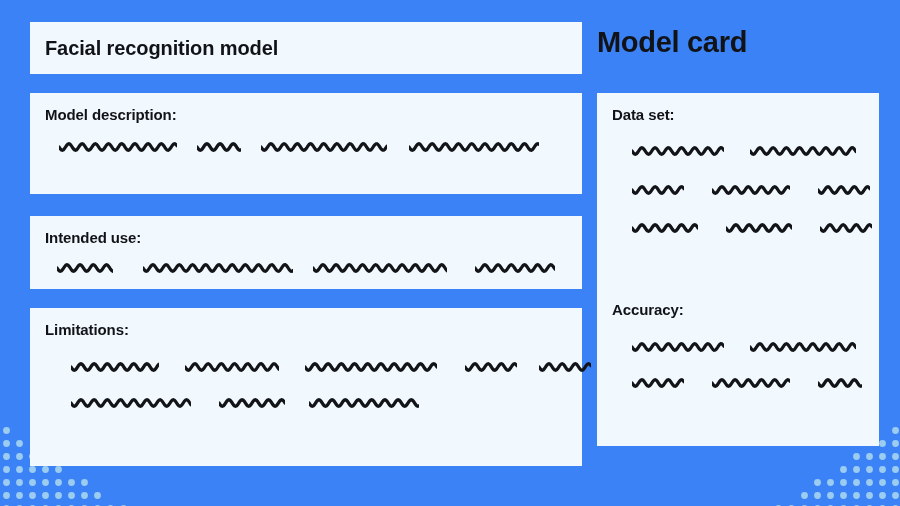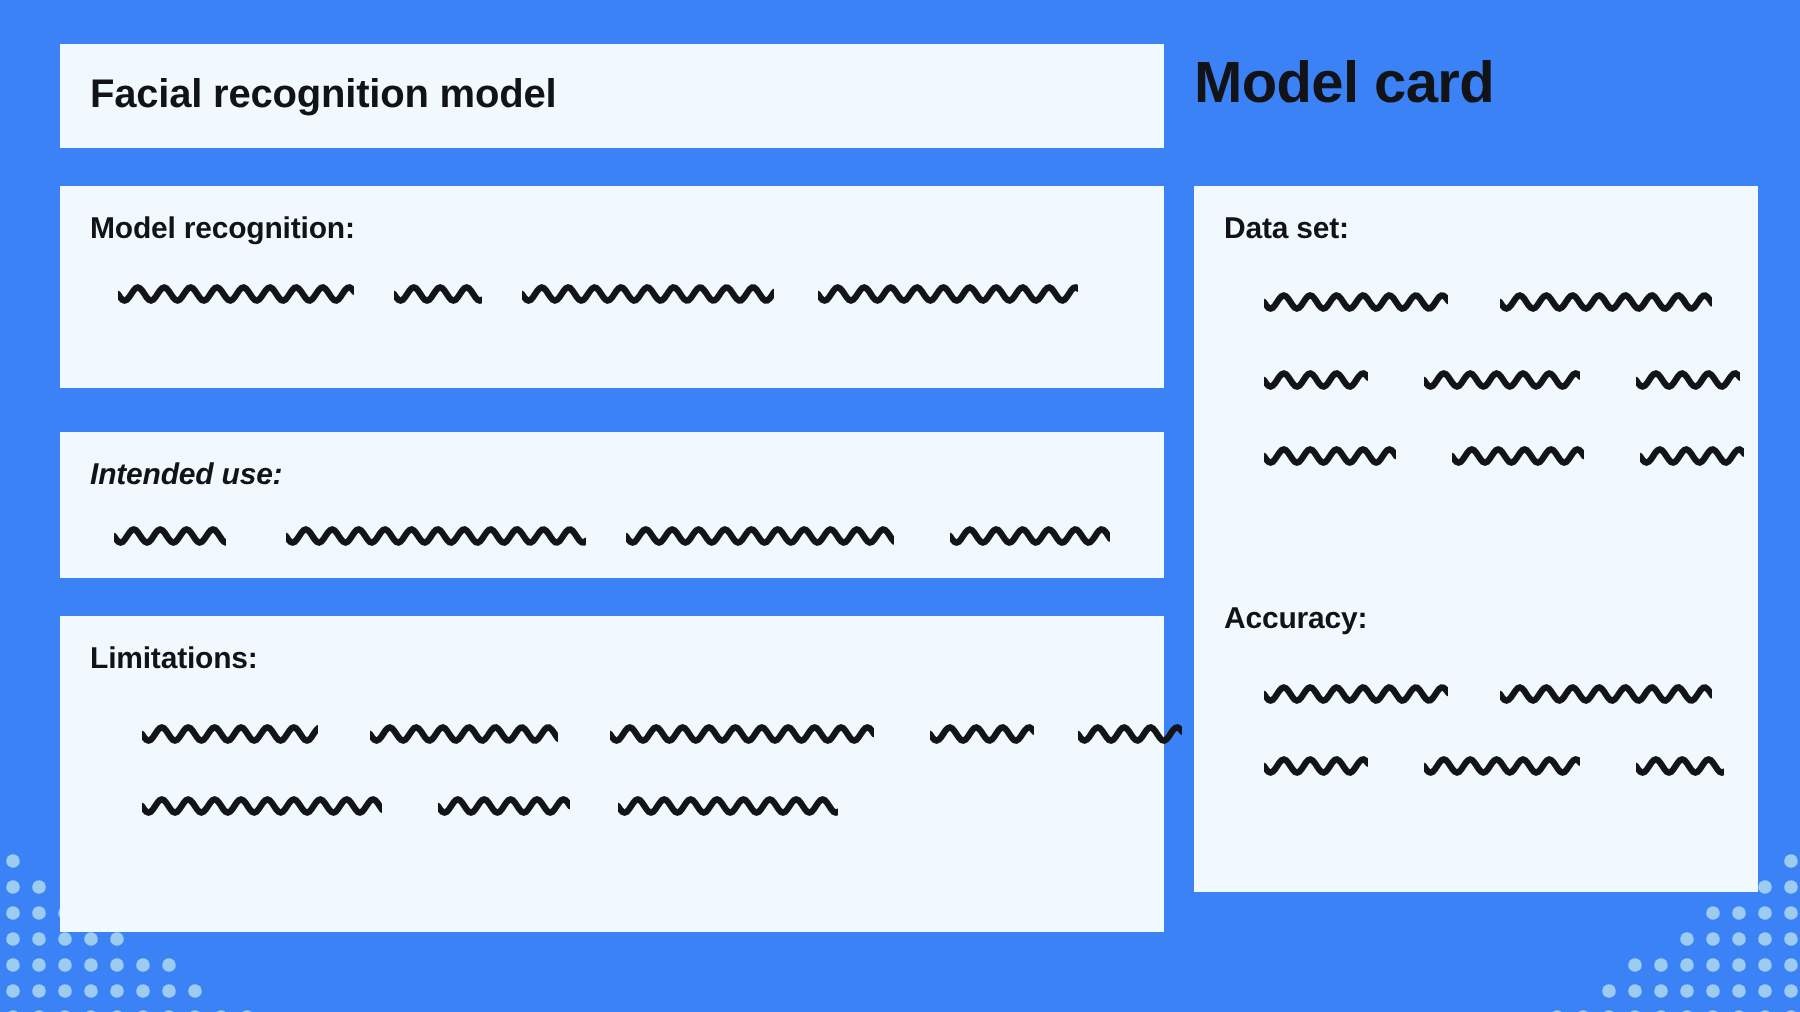--- a/index.html
+++ b/index.html
@@ -31,21 +31,21 @@
 
   
   .card {
     position: absolute;
     background: #f1f8fe;
     box-sizing: border-box;
   }
 
   #card-title       { left: 30px;  top: 22px;  width: 552px; height: 52px; }
   #card-description { left: 30px;  top: 93px;  width: 552px; height: 101px; }
-  #card-intended    { left: 30px;  top: 216px; width: 552px; height: 73px; font-style: italic; }
+  #card-intended    { left: 30px;  top: 216px; width: 552px; height: 73px; }
   #card-limitations { left: 30px;  top: 308px; width: 552px; height: 158px; }
   #card-dataset     { left: 597px; top: 93px;  width: 282px; height: 196px; padding-left: 30px; }
   #card-accuracy    { left: 597px; top: 288px; width: 282px; height: 158px; }
 
   
   .doc-title {
     position: absolute;
     left: 15px;
     top: 50%;
     transform: translateY(-50%);
@@ -185,21 +185,21 @@
         <circle cx="19.5" cy="84.5" r="3.4" fill="#9ccdf0"></circle>
         <circle cx="6.5" cy="84.5" r="3.4" fill="#9ccdf0"></circle>
       </svg>
     </div>
 
   <div class="card" id="card-title">
     <div class="doc-title">Facial recognition model</div>
   </div>
 
   <div class="card" id="card-description">
-    <div class="field-label">Model recognition:</div>
+    <div class="field-label">Model description:</div>
     <div class="squiggle-row" style="left: 15px; top: 46px; padding-left: 14px;">
         <svg width="118" height="16" viewBox="0 0 118 16" class="squiggle">
           <path d="M0.00 8.00 L1.10 9.65 L2.21 10.86 L3.31 11.30 L4.41 10.85 L5.51 9.63 L6.62 7.97 L7.72 6.32 L8.82 5.12 L9.93 4.70 L11.03 5.16 L12.13 6.39 L13.23 8.05 L14.34 9.70 L15.44 10.89 L16.54 11.30 L17.64 10.82 L18.75 9.58 L19.85 7.92 L20.95 6.28 L22.06 5.10 L23.16 4.70 L24.26 5.19 L25.36 6.44 L26.47 8.11 L27.57 9.74 L28.67 10.91 L29.78 11.30 L30.88 10.79 L31.98 9.54 L33.08 7.87 L34.19 6.23 L35.29 5.07 L36.39 4.70 L37.50 5.22 L38.60 6.49 L39.70 8.16 L40.80 9.79 L41.91 10.94 L43.01 11.30 L44.11 10.77 L45.21 9.49 L46.32 7.82 L47.42 6.19 L48.52 5.05 L49.63 4.71 L50.73 5.25 L51.83 6.53 L52.93 8.21 L54.04 9.83 L55.14 10.96 L56.24 11.29 L57.35 10.74 L58.45 9.44 L59.55 7.76 L60.65 6.14 L61.76 5.03 L62.86 4.71 L63.96 5.28 L65.07 6.58 L66.17 8.26 L67.27 9.88 L68.37 10.98 L69.48 11.29 L70.58 10.71 L71.68 9.40 L72.79 7.71 L73.89 6.10 L74.99 5.00 L76.09 4.71 L77.20 5.31 L78.30 6.63 L79.40 8.32 L80.50 9.92 L81.61 11.01 L82.71 11.28 L83.81 10.68 L84.92 9.35 L86.02 7.66 L87.12 6.06 L88.22 4.98 L89.33 4.72 L90.43 5.34 L91.53 6.68 L92.64 8.37 L93.74 9.96 L94.84 11.03 L95.94 11.28 L97.05 10.64 L98.15 9.30 L99.25 7.60 L100.36 6.02 L101.46 4.96 L102.56 4.73 L103.66 5.37 L104.77 6.72 L105.87 8.42 L106.97 10.01 L108.07 11.05 L109.18 11.27 L110.28 10.61 L111.38 9.25 L112.49 7.55 L113.59 5.97 L114.69 4.94 L115.79 4.73 L116.90 5.40 L118.00 6.77"></path>
         </svg>
         <span style="display: inline-block; flex: 0 0 auto; width: 20px;"></span>
         <svg width="44" height="16" viewBox="0 0 44 16" class="squiggle">
           <path d="M0.00 8.00 L1.10 9.65 L2.20 10.86 L3.30 11.30 L4.40 10.86 L5.50 9.65 L6.60 8.00 L7.70 6.35 L8.80 5.14 L9.90 4.70 L11.00 5.14 L12.10 6.35 L13.20 8.00 L14.30 9.65 L15.40 10.86 L16.50 11.30 L17.60 10.86 L18.70 9.65 L19.80 8.00 L20.90 6.35 L22.00 5.14 L23.10 4.70 L24.20 5.14 L25.30 6.35 L26.40 8.00 L27.50 9.65 L28.60 10.86 L29.70 11.30 L30.80 10.86 L31.90 9.65 L33.00 8.00 L34.10 6.35 L35.20 5.14 L36.30 4.70 L37.40 5.14 L38.50 6.35 L39.60 8.00 L40.70 9.65 L41.80 10.86 L42.90 11.30 L44.00 10.86"></path>
         </svg>
         <span style="display: inline-block; flex: 0 0 auto; width: 20px;"></span>
         <svg width="126" height="16" viewBox="0 0 126 16" class="squiggle">

